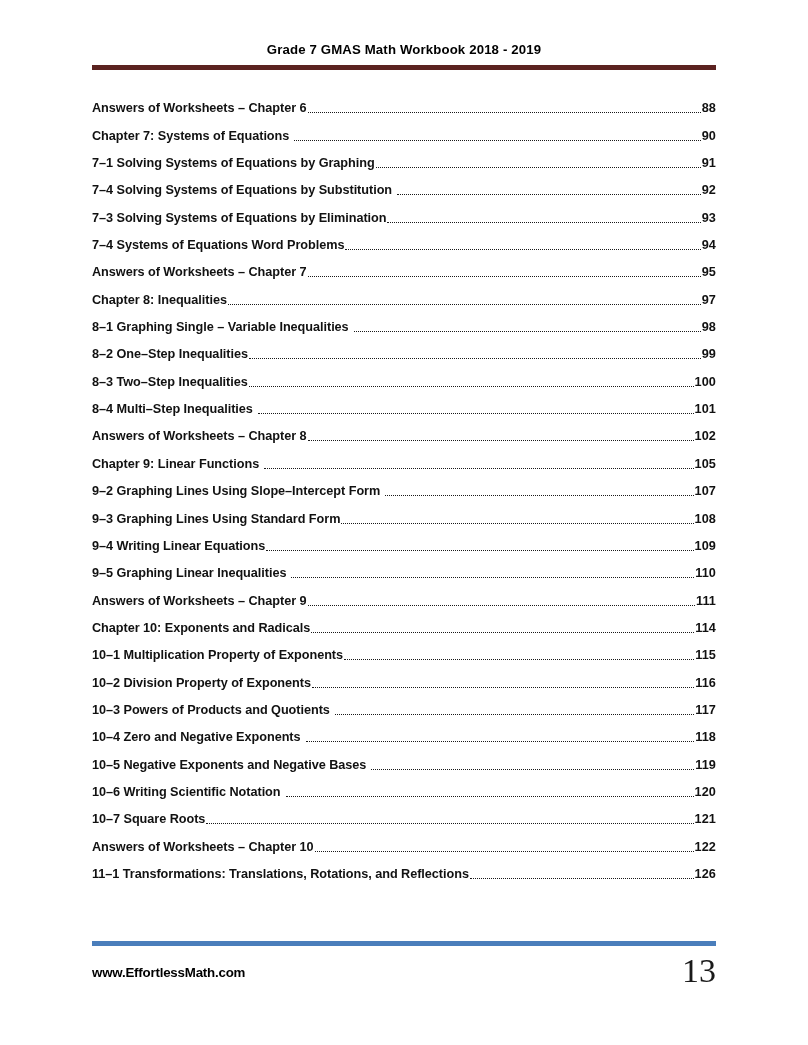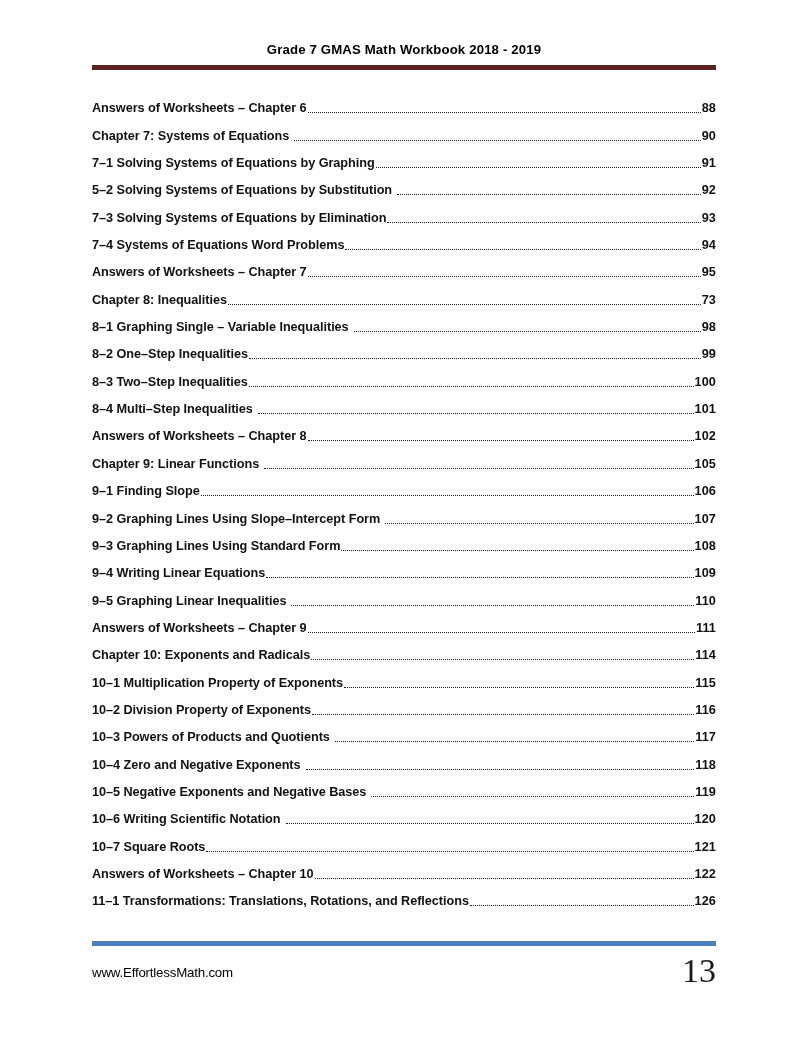--- a/index.html
+++ b/index.html
@@ -116,21 +116,21 @@
   .footer-row {
     position: relative;
     margin-top: 9px;
     height: 44px;
   }
   .footer-url {
     position: absolute;
     left: 0;
     top: 10px;
     font-size: 13.3px;
-    font-weight: normal;
+    font-weight: bold;
     color: #000000;
     letter-spacing: -0.2px;
     white-space: nowrap;
   }
   .footer-pagenum {
     position: absolute;
     right: 0;
     top: -4px;
     font-family: "Liberation Serif", "DejaVu Serif", serif;
     font-size: 34px;
@@ -161,21 +161,21 @@
           <span class="toc-title">Chapter 7: Systems of Equations</span>
           <span class="toc-leader"></span>
           <span class="toc-page">90</span>
         </div>
         <div class="toc-entry">
           <span class="toc-title">7–1 Solving Systems of Equations by Graphing</span>
           <span class="toc-leader"></span>
           <span class="toc-page">91</span>
         </div>
         <div class="toc-entry gap">
-          <span class="toc-title">5–2 Solving Systems of Equations by Substitution</span>
+          <span class="toc-title">7–4 Solving Systems of Equations by Substitution</span>
           <span class="toc-leader"></span>
           <span class="toc-page">92</span>
         </div>
         <div class="toc-entry">
           <span class="toc-title">7–3 Solving Systems of Equations by Elimination</span>
           <span class="toc-leader"></span>
           <span class="toc-page">93</span>
         </div>
         <div class="toc-entry">
           <span class="toc-title">7–4 Systems of Equations Word Problems</span>
@@ -183,21 +183,21 @@
           <span class="toc-page">94</span>
         </div>
         <div class="toc-entry">
           <span class="toc-title">Answers of Worksheets – Chapter 7</span>
           <span class="toc-leader"></span>
           <span class="toc-page">95</span>
         </div>
         <div class="toc-entry">
           <span class="toc-title">Chapter 8: Inequalities</span>
           <span class="toc-leader"></span>
-          <span class="toc-page">73</span>
+          <span class="toc-page">97</span>
         </div>
         <div class="toc-entry gap">
           <span class="toc-title">8–1 Graphing Single – Variable Inequalities</span>
           <span class="toc-leader"></span>
           <span class="toc-page">98</span>
         </div>
         <div class="toc-entry">
           <span class="toc-title">8–2 One–Step Inequalities</span>
           <span class="toc-leader"></span>
           <span class="toc-page">99</span>
@@ -214,25 +214,20 @@
         </div>
         <div class="toc-entry">
           <span class="toc-title">Answers of Worksheets – Chapter 8</span>
           <span class="toc-leader"></span>
           <span class="toc-page">102</span>
         </div>
         <div class="toc-entry gap">
           <span class="toc-title">Chapter 9: Linear Functions</span>
           <span class="toc-leader"></span>
           <span class="toc-page">105</span>
-        </div>
-        <div class="toc-entry">
-          <span class="toc-title">9–1 Finding Slope</span>
-          <span class="toc-leader"></span>
-          <span class="toc-page">106</span>
         </div>
         <div class="toc-entry gap">
           <span class="toc-title">9–2 Graphing Lines Using Slope–Intercept Form</span>
           <span class="toc-leader"></span>
           <span class="toc-page">107</span>
         </div>
         <div class="toc-entry">
           <span class="toc-title">9–3 Graphing Lines Using Standard Form</span>
           <span class="toc-leader"></span>
           <span class="toc-page">108</span>

